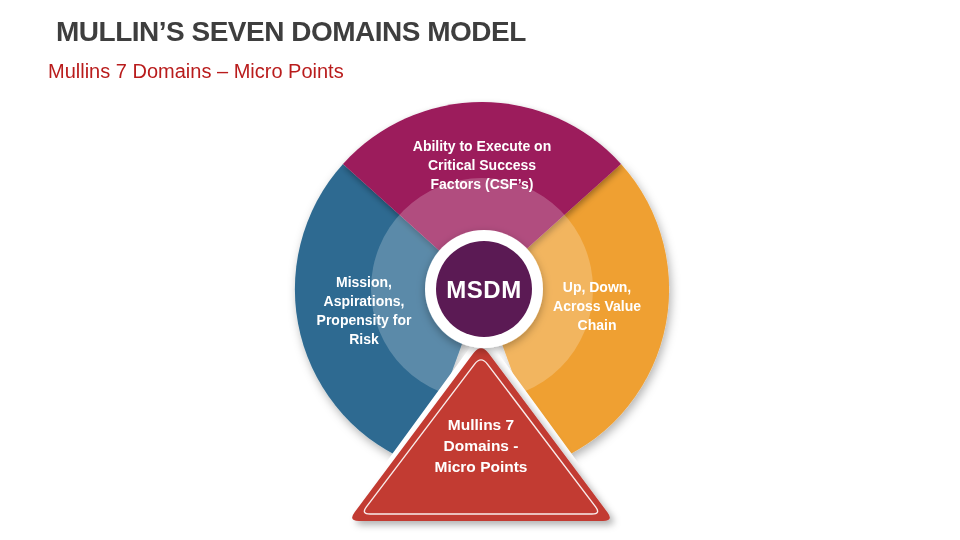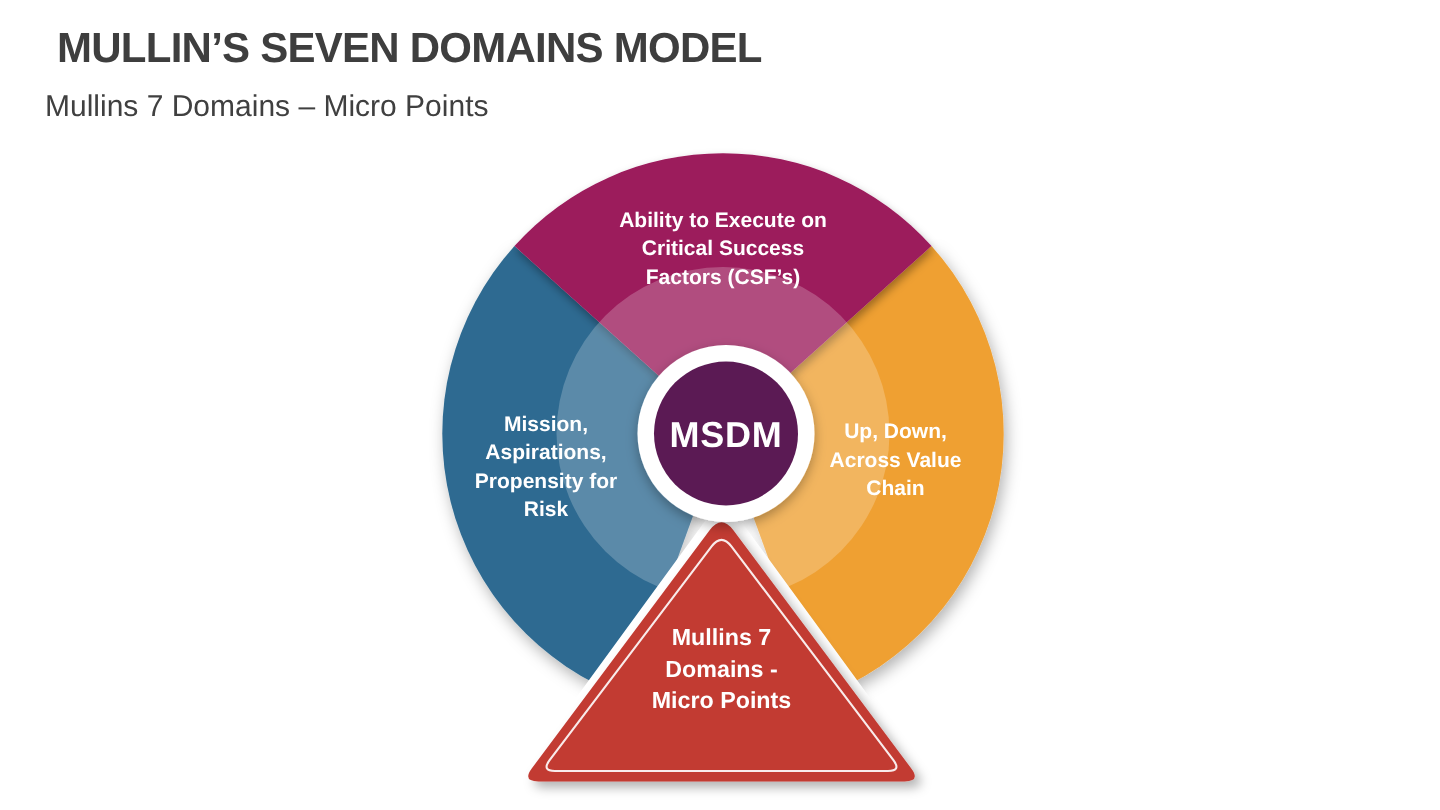--- a/index.html
+++ b/index.html
@@ -12,35 +12,35 @@
     font-family: "Liberation Sans", sans-serif;
   }
   .slide {
     position: relative;
     width: 960px;
     height: 540px;
     background: #ffffff;
   }
   .slide-title {
     position: absolute;
-    left: 38px;
+    left: 56px;
     top: 16px;
     font-size: 28px;
     font-weight: bold;
     letter-spacing: -0.5px;
     color: #3E3E3E;
     white-space: nowrap;
   }
   .slide-subtitle {
     position: absolute;
-    left: 30px;
+    left: 48px;
     top: 60px;
     font-size: 20px;
     font-weight: normal;
-    color: #404040;
+    color: #b91c1c;
     white-space: nowrap;
   }
   .diagram-svg {
     position: absolute;
     left: 0;
     top: 0;
   }
   .seg-label {
     font-size: 14px;
     font-weight: bold;

